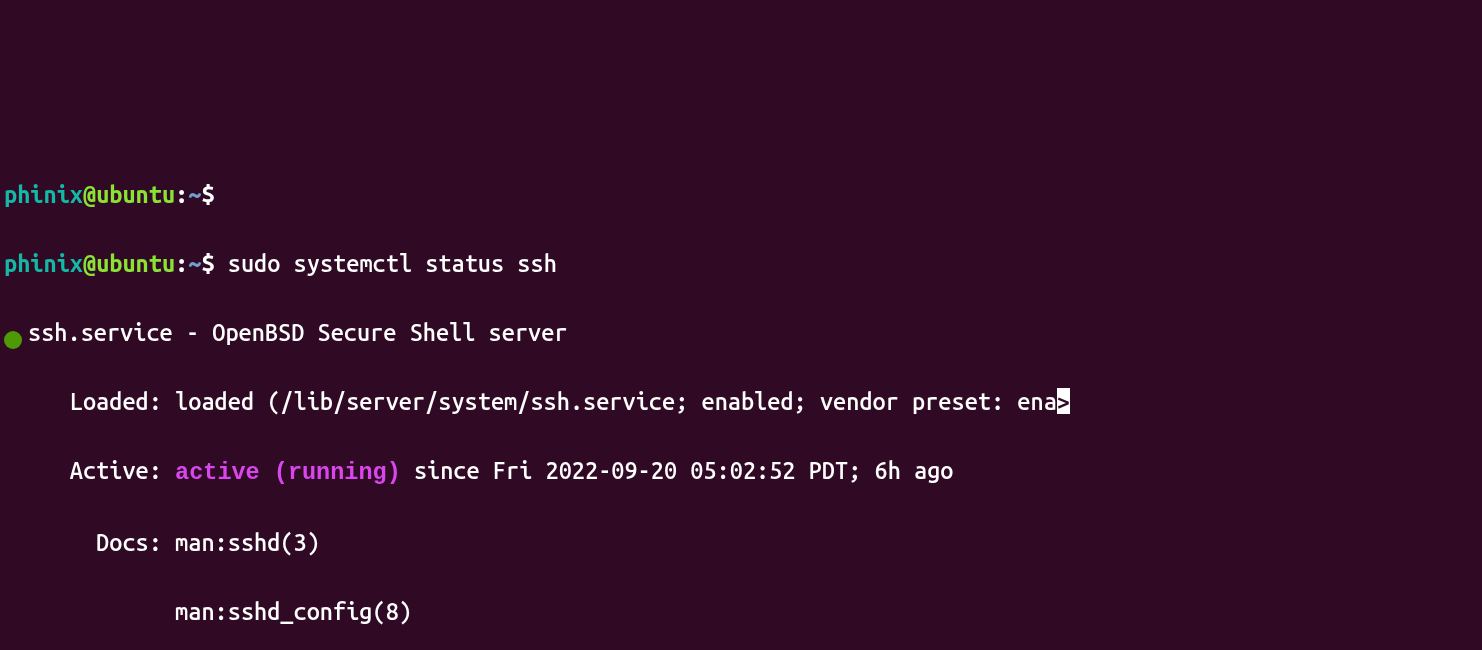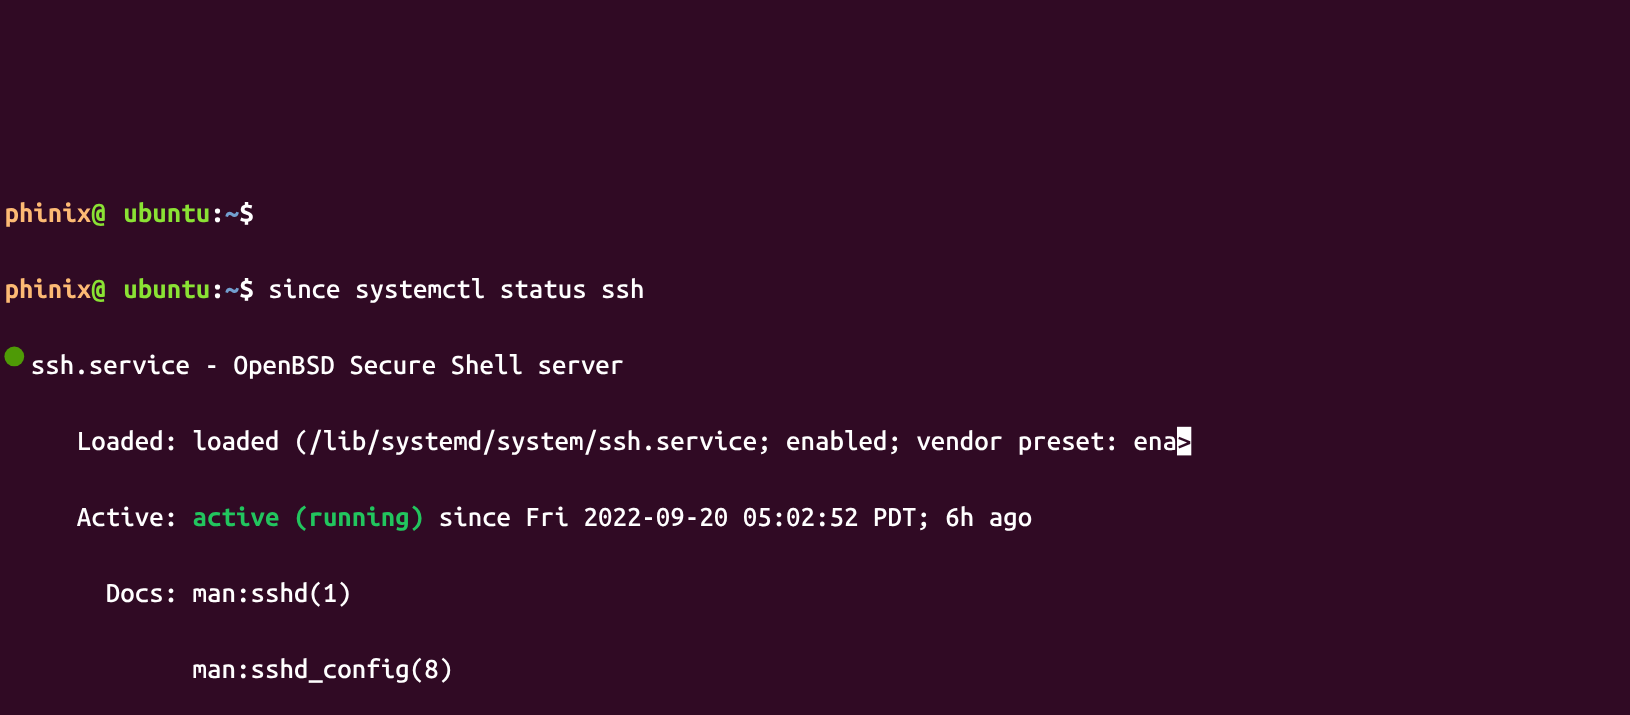--- a/index.html
+++ b/index.html
@@ -10,54 +10,54 @@
       font-size: 23.5px;
       line-height: 1.47;
       padding: 4px 4px;
       width: 1482px;
       height: 650px;
       overflow: hidden;
       font-weight: 500;
       white-space: pre;
     }
     .line { display: block; }
-    .user { color: #fdba74; font-weight: bold; }
-    .host { color: #8ae234; font-weight: bold; margin-left: 16px; }
+    .user { color: #14b8a6; font-weight: bold; }
+    .host { color: #8ae234; font-weight: bold; }
     .at   { color: #8ae234; font-weight: bold; }
     .colon{ color: #ffffff; font-weight: bold; }
     .path { color: #729fcf; font-weight: bold; }
     .dollar{ color: #ffffff; font-weight: bold; }
     .cmd  { color: #ffffff; }
-    .service-line { display: flex; align-items: flex-start; }
+    .service-line { display: flex; align-items: flex-end; }
     .status-dot {
       display: inline-block;
       width: 18px; height: 18px;
       background: #4e9a06;
       border-radius: 50%;
       margin-right: 6px;
       flex-shrink: 0;
     }
-    .active-green { color: #22c55e; font-weight: bold; }
+    .active-green { color: #d946ef; font-weight: bold; font-family: Liberation Mono, monospace; }
     .highlight-cursor {
       background: #ffffff;
       color: #300a24;
     }
   </style>
 </head>
 <body>
 
 
 
 <div>
 <span class="line"><span class="user">phinix</span><span class="at">@</span><span class="host">ubuntu</span><span class="colon">:</span><span class="path">~</span><span class="dollar">$</span><span class="cmd"> </span><span class="cmd"></span></span>
-<span class="line"><span class="user">phinix</span><span class="at">@</span><span class="host">ubuntu</span><span class="colon">:</span><span class="path">~</span><span class="dollar">$</span><span class="cmd"> </span><span class="cmd">since systemctl status ssh</span></span>
+<span class="line"><span class="user">phinix</span><span class="at">@</span><span class="host">ubuntu</span><span class="colon">:</span><span class="path">~</span><span class="dollar">$</span><span class="cmd"> </span><span class="cmd">sudo systemctl status ssh</span></span>
 <span class="line service-line"><span class="status-dot"></span><span>ssh.service - OpenBSD Secure Shell server</span></span>
-<span class="line"><span>     Loaded: loaded (/lib/systemd/system/ssh.service; enabled; vendor preset: ena</span><span class="highlight-cursor">&gt;</span></span>
+<span class="line"><span>     Loaded: loaded (/lib/server/system/ssh.service; enabled; vendor preset: ena</span><span class="highlight-cursor">&gt;</span></span>
 <span class="line"><span>     Active: </span><span class="active-green">active (running)</span><span> since Fri 2022-09-20 05:02:52 PDT; 6h ago</span></span>
-<span class="line">       Docs: man:sshd(1)</span>
+<span class="line">       Docs: man:sshd(3)</span>
 <span class="line">             man:sshd_config(8)</span>
 
 
 
 
 
 
 
 
 

